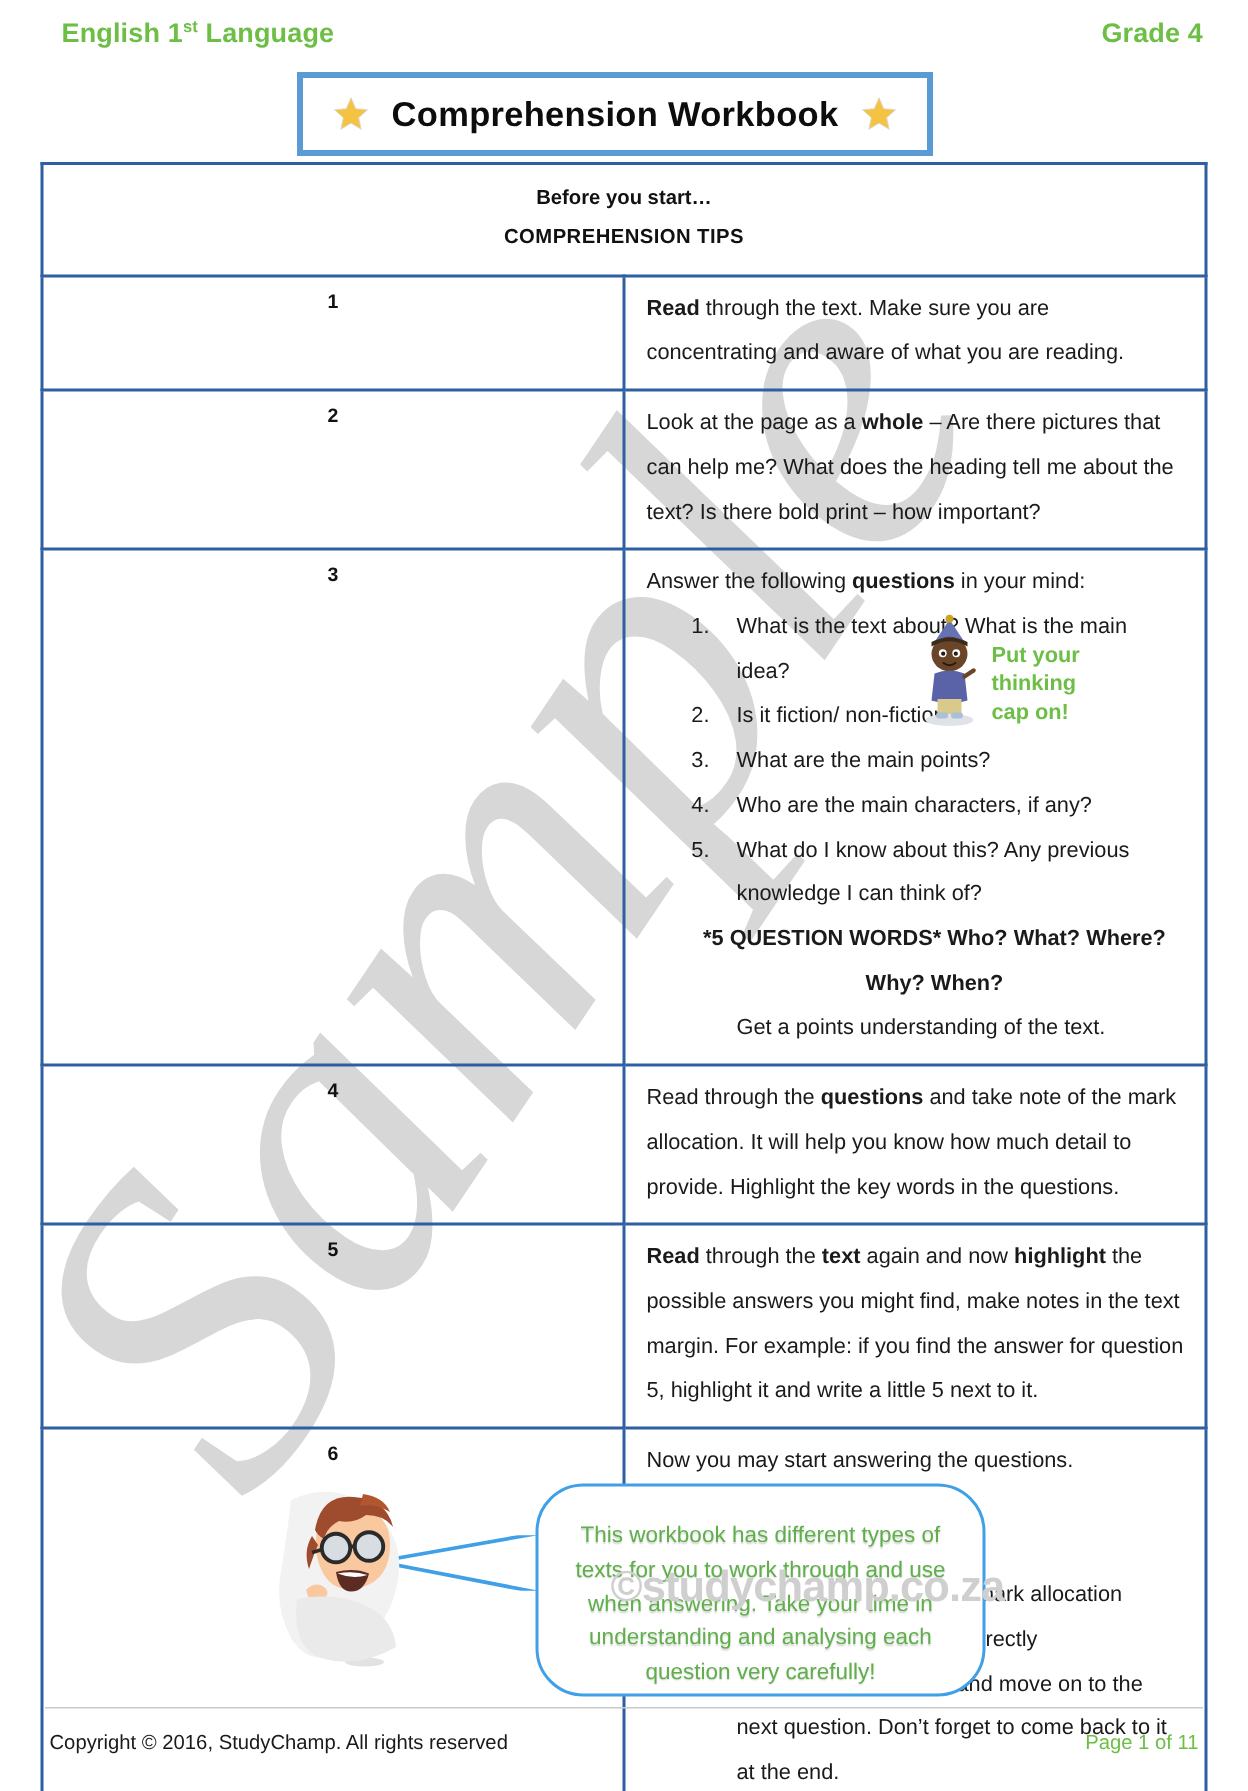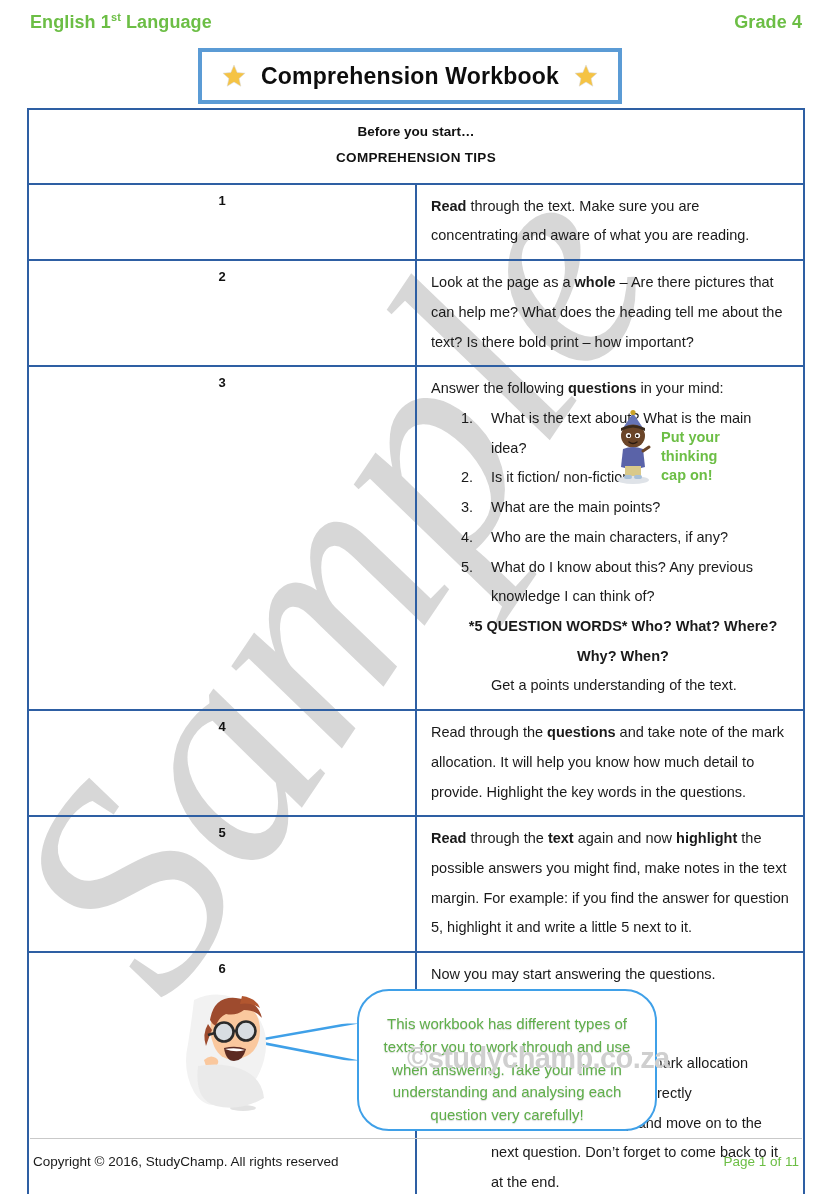--- a/index.html
+++ b/index.html
@@ -13,21 +13,21 @@
     position: relative;
     overflow: hidden;
     font-family: "Liberation Sans", sans-serif;
     color: #1a1a1a;
   }
 
   
   .page-header {
     position: absolute;
     top: 12px;
-    left: 30px;
+    left: 41px;
     right: 30px;
     height: 28px;
     display: flex;
     justify-content: space-between;
     align-items: flex-start;
   }
   .hdr-green {
     color: #6CBE45;
     font-size: 18px;
     font-weight: bold;

